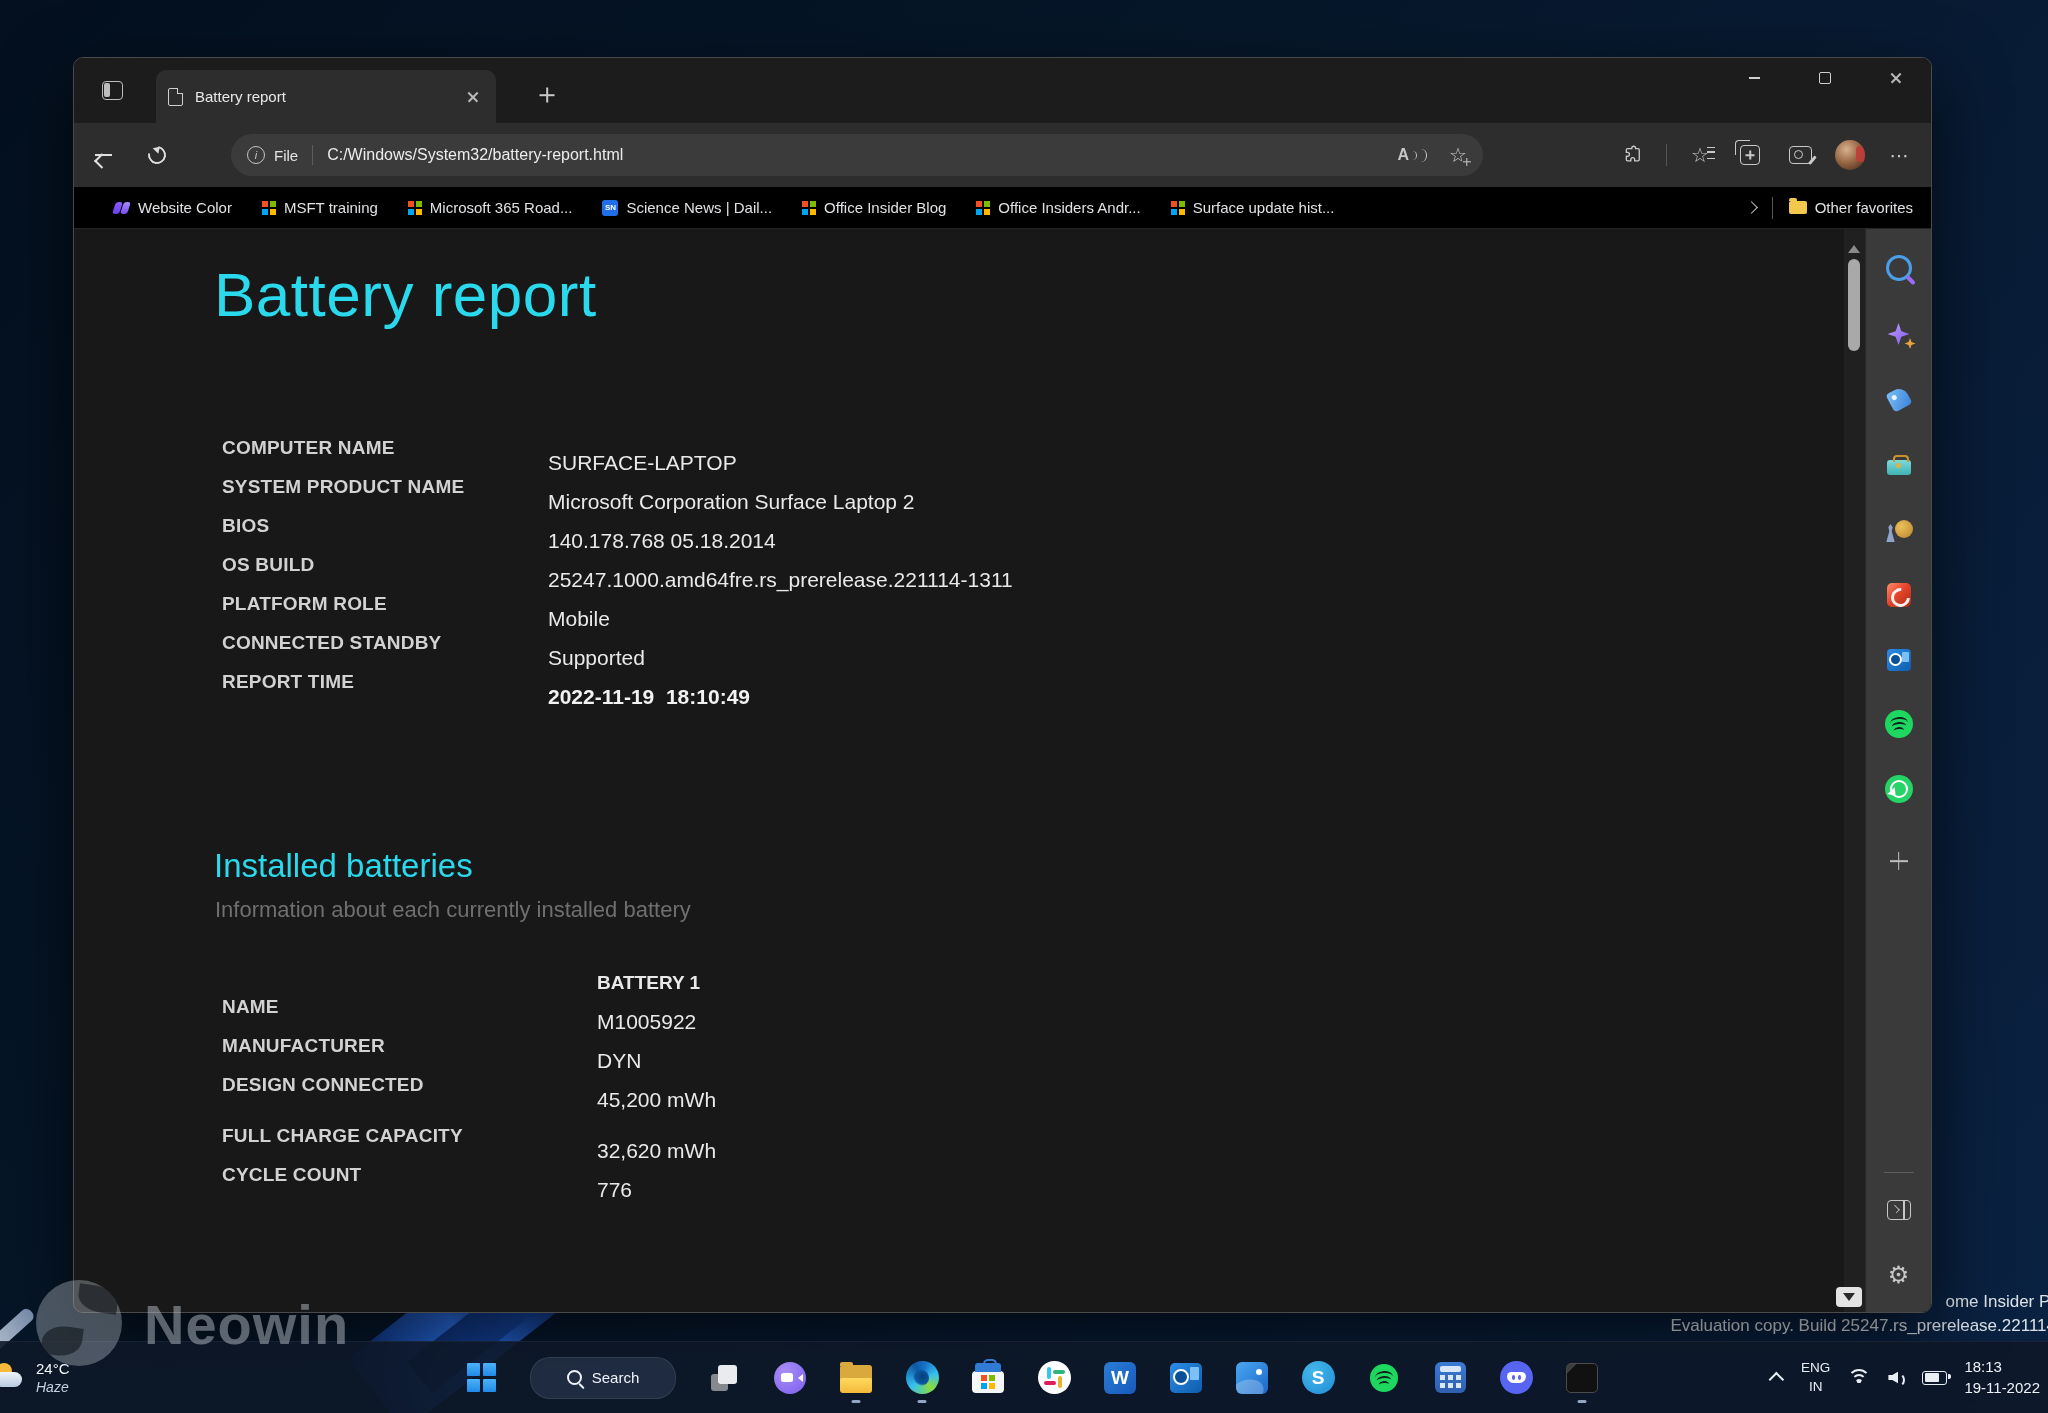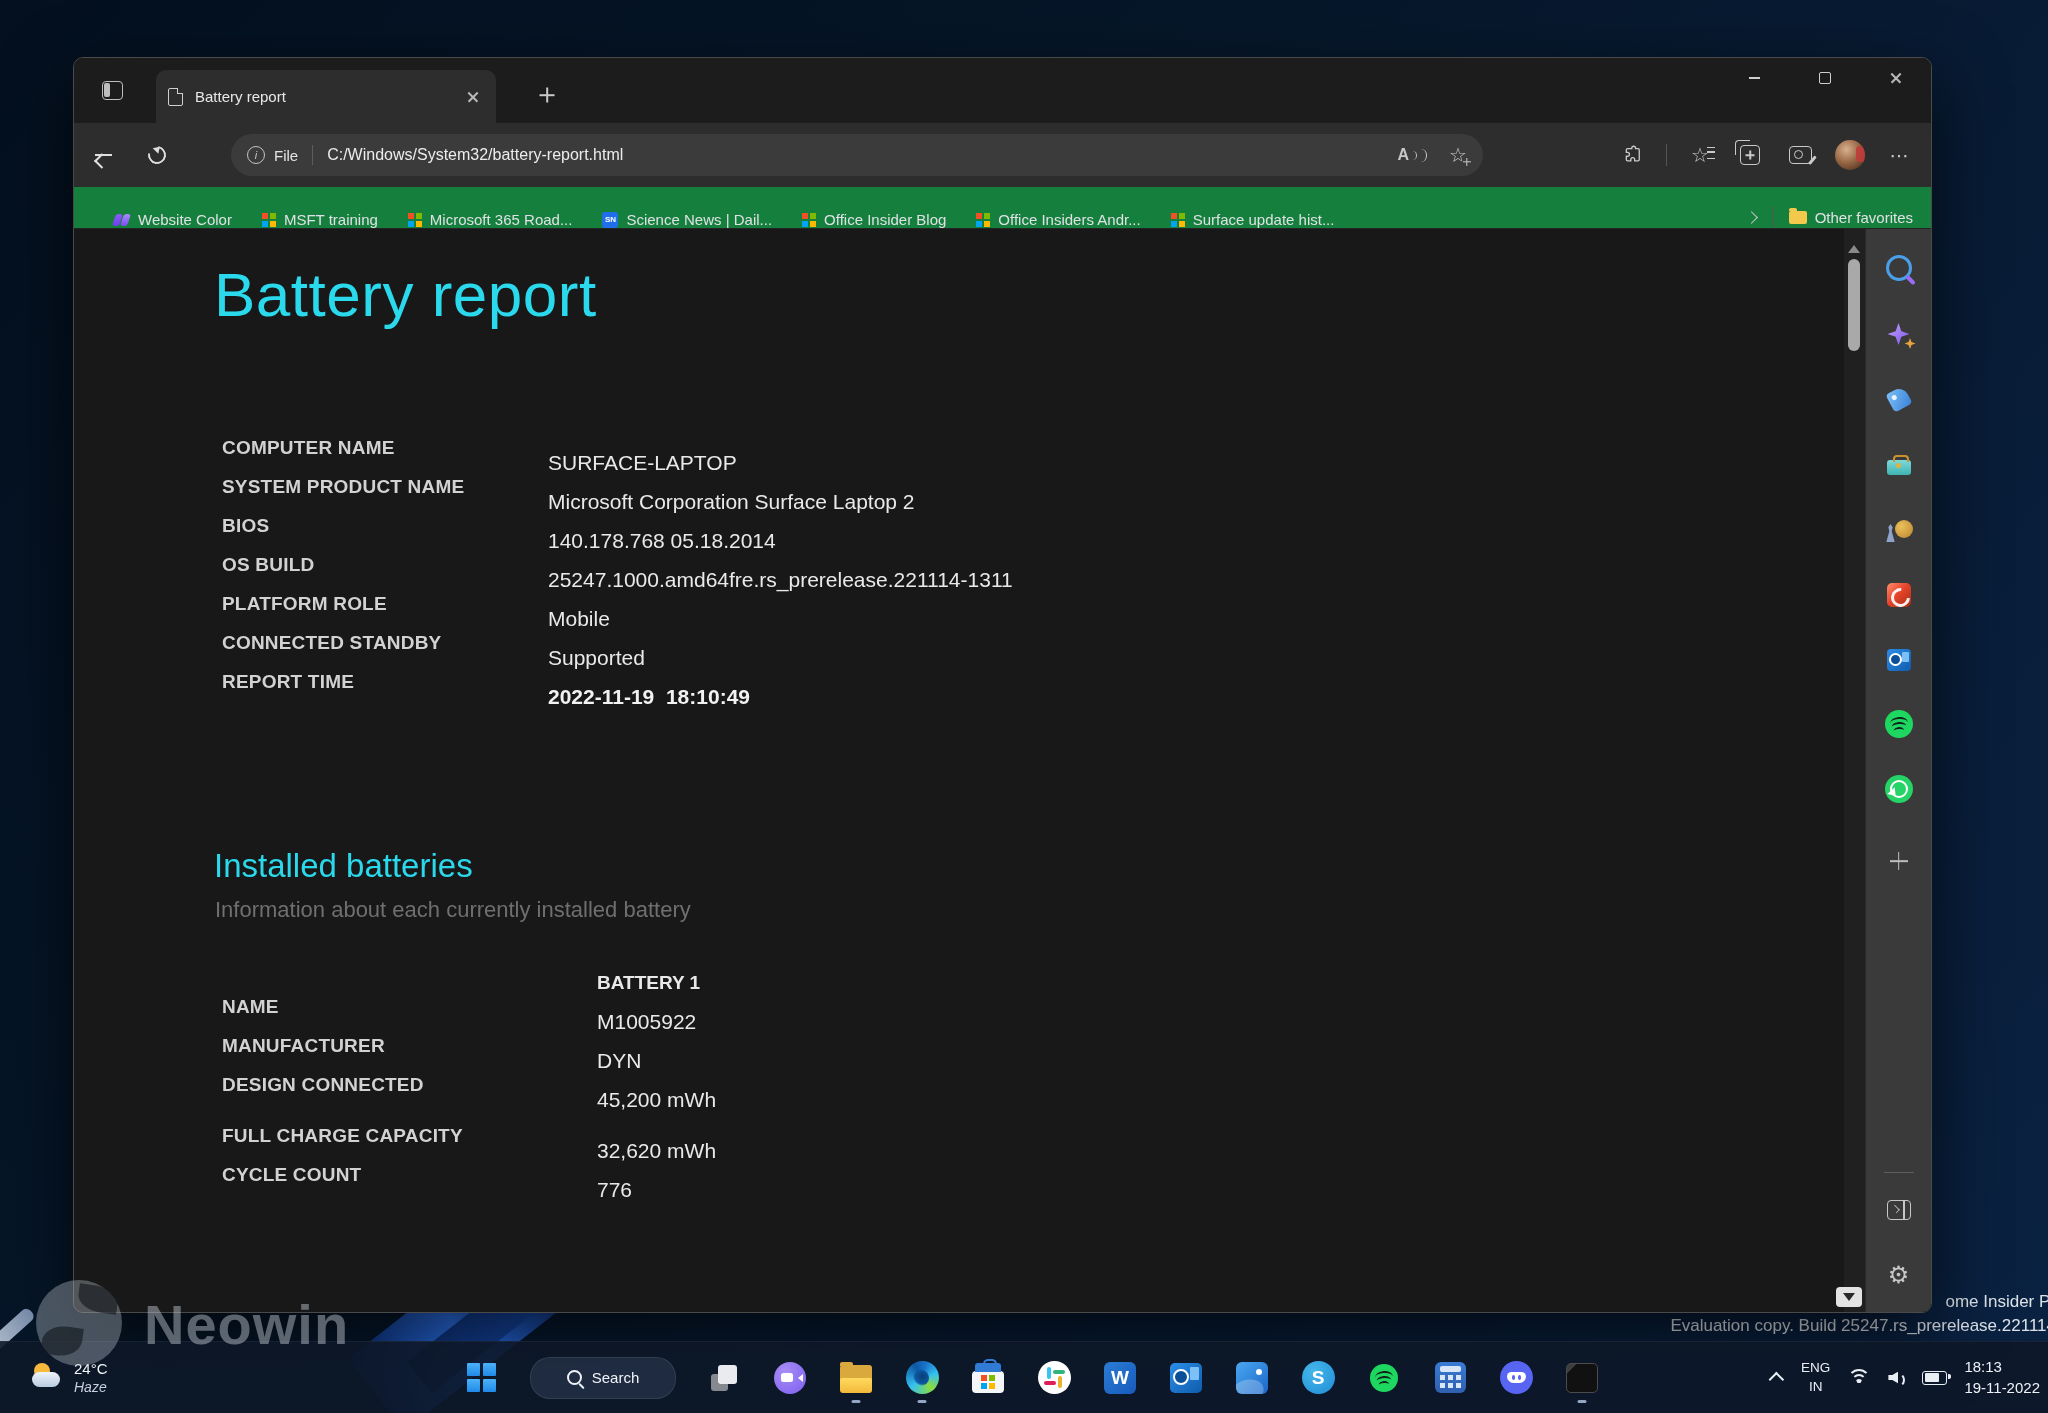--- a/index.html
+++ b/index.html
@@ -74,21 +74,21 @@
   .collections .cp:before,.collections .cp:after{content:"";position:absolute;left:50%;top:50%;background:#c9c9c9;}
   .collections .cp:before{width:9px;height:1.5px;transform:translate(-50%,-50%);}
   .collections .cp:after{width:1.5px;height:9px;transform:translate(-50%,-50%);}
   .webcap{width:21px;height:16px;border:1.6px solid #c9c9c9;border-radius:4px;position:relative;}
   .webcap:before{content:"";position:absolute;left:4px;top:2.5px;width:7px;height:7px;border:1.6px solid #c9c9c9;border-radius:50%;}
   .webcap:after{content:"";position:absolute;right:-3px;bottom:-2px;width:2.5px;height:10px;background:#c9c9c9;transform:rotate(40deg);border-radius:1px;}
   .avatar{width:30px;height:30px;border-radius:50%;background:radial-gradient(circle at 38% 32%,#d8b08e 0%,#9c6b48 45%,#5f3c27 80%);position:relative;overflow:hidden;}
   .avatar:after{content:"";position:absolute;right:0;top:6px;width:9px;height:16px;background:#c23a3a;border-radius:4px 0 0 4px;opacity:.85;}
   .dots{color:#c9c9c9;font-size:19px;letter-spacing:2px;}
 
-  .favbar{position:absolute;left:0;top:129px;right:0;height:42px;background:#15803d;border-bottom:1px solid #242424;display:flex;align-items:flex-end;box-sizing:border-box;}
+  .favbar{position:absolute;left:0;top:129px;right:0;height:42px;background:#000000;border-bottom:1px solid #242424;display:flex;align-items:center;box-sizing:border-box;}
   .fav-left{display:flex;align-items:center;gap:30px;padding-left:40px;}
   .fav{display:flex;align-items:center;gap:8px;font-size:15px;color:#dfe1e4;white-space:nowrap;}
   .msgrid{width:14px;height:14px;display:grid;grid-template-columns:6px 6px;grid-template-rows:6px 6px;gap:2px;}
   .msgrid i:nth-child(1){background:#f25022;}.msgrid i:nth-child(2){background:#7fba00;}
   .msgrid i:nth-child(3){background:#00a4ef;}.msgrid i:nth-child(4){background:#ffb900;}
   .wc-logo{position:relative;width:16px;height:14px;}
   .wc-logo:before,.wc-logo:after{content:"";position:absolute;top:1px;width:7px;height:12px;border-radius:3px;transform:skewX(-18deg);}
   .wc-logo:before{left:0;background:linear-gradient(180deg,#8b5cf6,#6d3ef0);}
   .wc-logo:after{left:8px;background:linear-gradient(180deg,#a78bfa,#7c4df2);}
   .sn-logo{width:16px;height:16px;background:#1f6feb;border-radius:3px;color:#fff;font-size:8px;font-weight:bold;display:flex;align-items:center;justify-content:center;}
@@ -165,21 +165,21 @@
   .nw-circle:before{content:"";position:absolute;left:42px;top:6px;width:40px;height:26px;background:rgba(10,14,20,.55);border-radius:0 60% 0 60%;transform:rotate(8deg);}
   .nw-circle:after{content:"";position:absolute;left:6px;top:46px;width:40px;height:30px;background:rgba(10,14,20,.55);border-radius:60% 0 60% 0;transform:rotate(8deg);}
   .nw-text{margin-left:22px;margin-top:12px;font-size:56px;font-weight:600;color:rgba(200,206,214,.45);letter-spacing:1px;}
   .insider{position:absolute;right:-8px;z-index:2;text-align:right;color:rgba(240,243,247,.92);font-size:17px;pointer-events:none;white-space:nowrap;}
   .insider.l1{top:1292px;}
   .insider.l2{top:1316px;}
 
   
   .taskbar{position:absolute;left:0;bottom:0;width:100%;height:71px;z-index:5;
     background:rgba(13,23,40,.9);border-top:1px solid rgba(255,255,255,.05);}
-  .weather{position:absolute;left:0;top:0;height:71px;display:flex;align-items:center;padding-left:38px;}
+  .weather{position:absolute;left:0;top:0;height:71px;display:flex;align-items:center;}
   .wx-icon{position:relative;width:34px;height:30px;margin-left:-6px;}
   .wx-icon .sun{position:absolute;left:2px;top:0;width:16px;height:16px;background:#f6b93d;border-radius:50%;}
   .wx-icon .cloud{position:absolute;left:0;top:9px;width:28px;height:15px;background:linear-gradient(180deg,#eef4fb,#b9cbe0);border-radius:10px;}
   .wx-text{margin-left:8px;line-height:1.3;}
   .wx-temp{font-size:15px;color:#f2f5f9;}
   .wx-cond{font-size:14px;color:#c6d0dd;font-style:italic;}
   .tb-center{position:absolute;left:464px;top:0;height:71px;display:flex;align-items:center;gap:30px;}
   .tbicon{position:relative;width:36px;height:36px;display:flex;align-items:center;justify-content:center;border-radius:6px;flex:0 0 auto;}
   .run:after{content:"";position:absolute;left:50%;bottom:-7px;width:9px;height:3px;background:#93a7c4;border-radius:2px;transform:translateX(-50%);}
   .ic-start{width:30px;height:30px;display:grid;grid-template-columns:13px 13px;grid-template-rows:13px 13px;gap:3px;}

